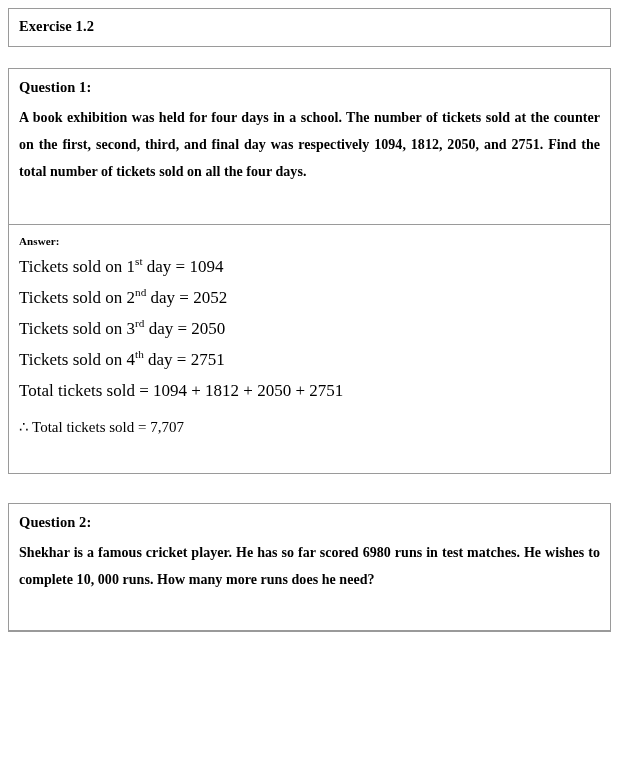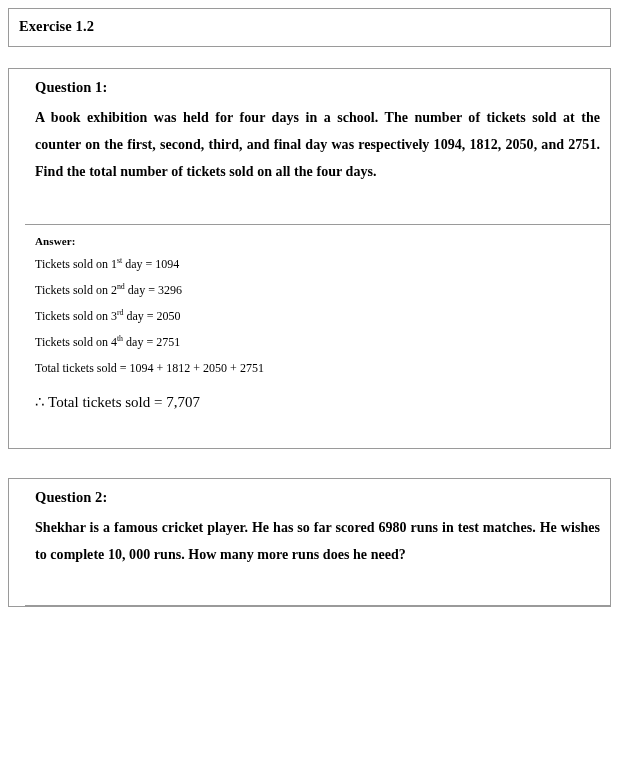--- a/index.html
+++ b/index.html
@@ -22,21 +22,20 @@
     box-sizing: border-box;
     padding: 8px 8px 0 8px;
   }
 
   
   .box {
     border: 1px solid #9a9a9a;
     background: #ffffff;
     box-sizing: border-box;
     width: 603px;
-    padding-left: 16px;
   }
 
   .exercise-box {
     padding: 9px 10px 11px 10px;
     margin-bottom: 21px;
   }
 
   .exercise-title {
     font-weight: bold;
     font-size: 14.5px;
@@ -79,21 +78,21 @@
 
   .answer-label {
     font-weight: bold;
     font-size: 11px;
     line-height: 1.2;
     margin-bottom: 10px;
     letter-spacing: 0.1px;
   }
 
   .answer-line {
-    font-size: 12px;
+    font-size: 17px;
     line-height: 1.0;
     margin-bottom: 14px;
     white-space: nowrap;
   }
   .answer-line:last-child { margin-bottom: 0; }
 
   sup {
     font-size: 0.66em;
     vertical-align: super;
     line-height: 0;
@@ -155,21 +154,21 @@
       <div class="question-label">Question 1:</div>
       <div class="question-text">A book exhibition was held for four days in a school. The number of tickets sold at the counter on the first, second, third, and final day was respectively 1094, 1812, 2050, and 2751. Find the total number of tickets sold on all the four days.</div>
       <div class="q1-spacer"></div>
     </div>
 
     <div class="answer-pane">
       <div class="answer-label">Answer:</div>
 
       <div class="answer-line"><span>Tickets sold on 1</span><sup>st</sup><span> day = 1094</span></div>
 
-      <div class="answer-line"><span>Tickets sold on 2</span><sup>nd</sup><span> day = 3296</span></div>
+      <div class="answer-line"><span>Tickets sold on 2</span><sup>nd</sup><span> day = 2052</span></div>
 
       <div class="answer-line"><span>Tickets sold on 3</span><sup>rd</sup><span> day = 2050</span></div>
 
       <div class="answer-line"><span>Tickets sold on 4</span><sup>th</sup><span> day = 2751</span></div>
 
       <div class="answer-line"><span>Total tickets sold = 1094 + 1812 + 2050 + 2751</span></div>
 
 
       <div class="conclusion">∴ Total tickets sold = 7,707</div>
 

